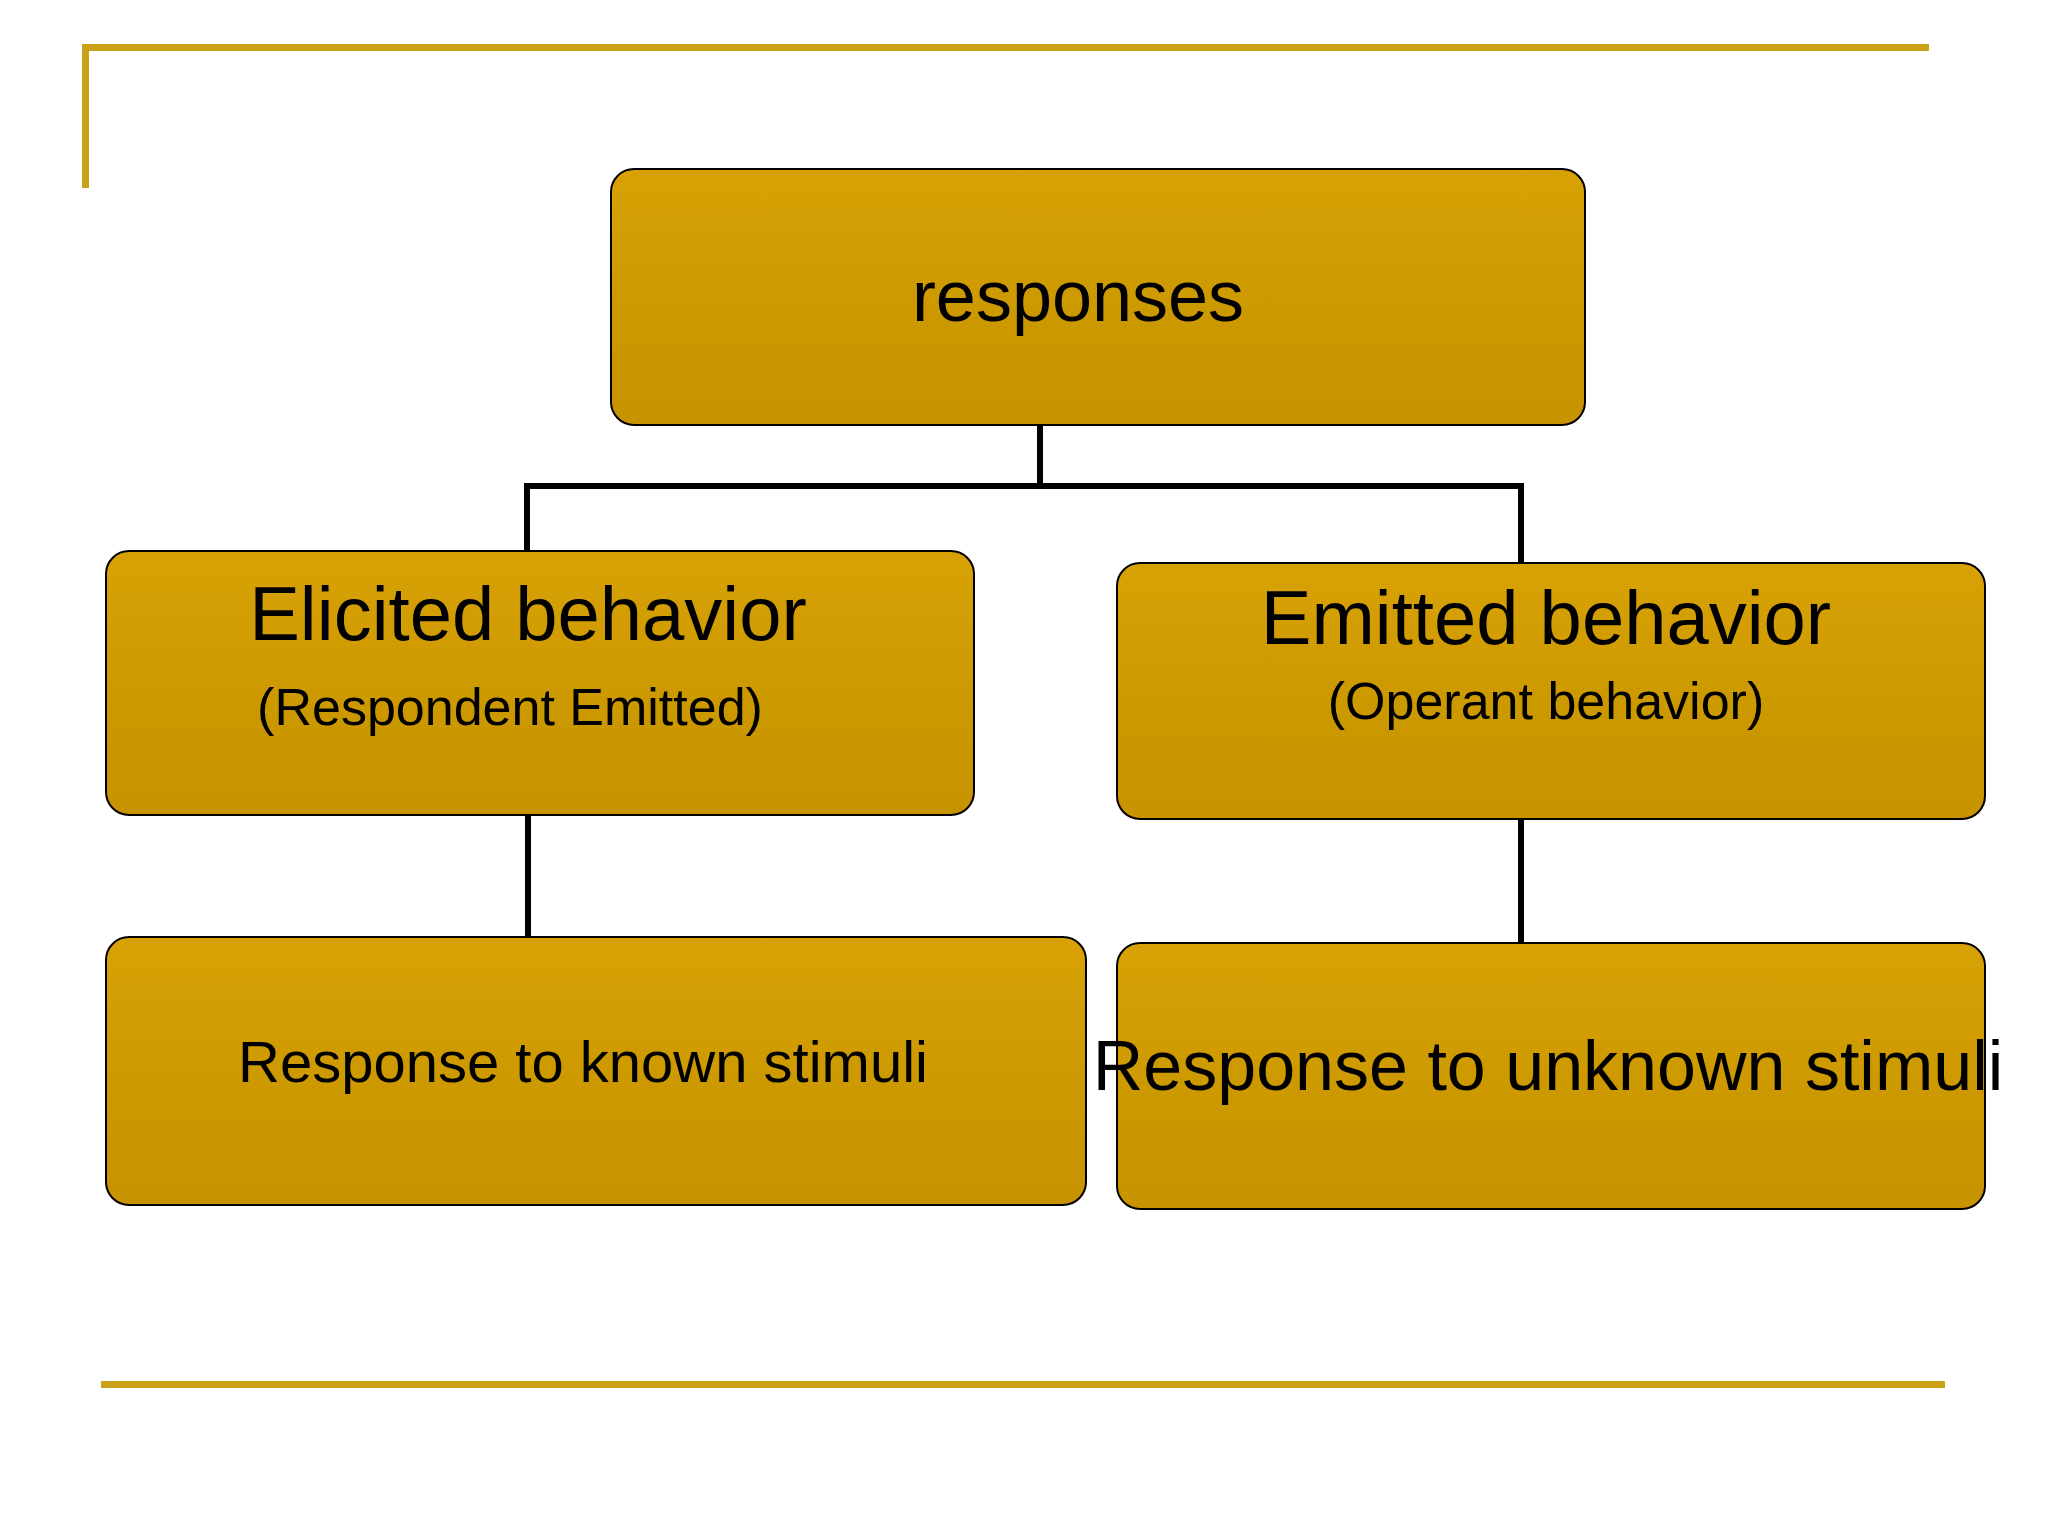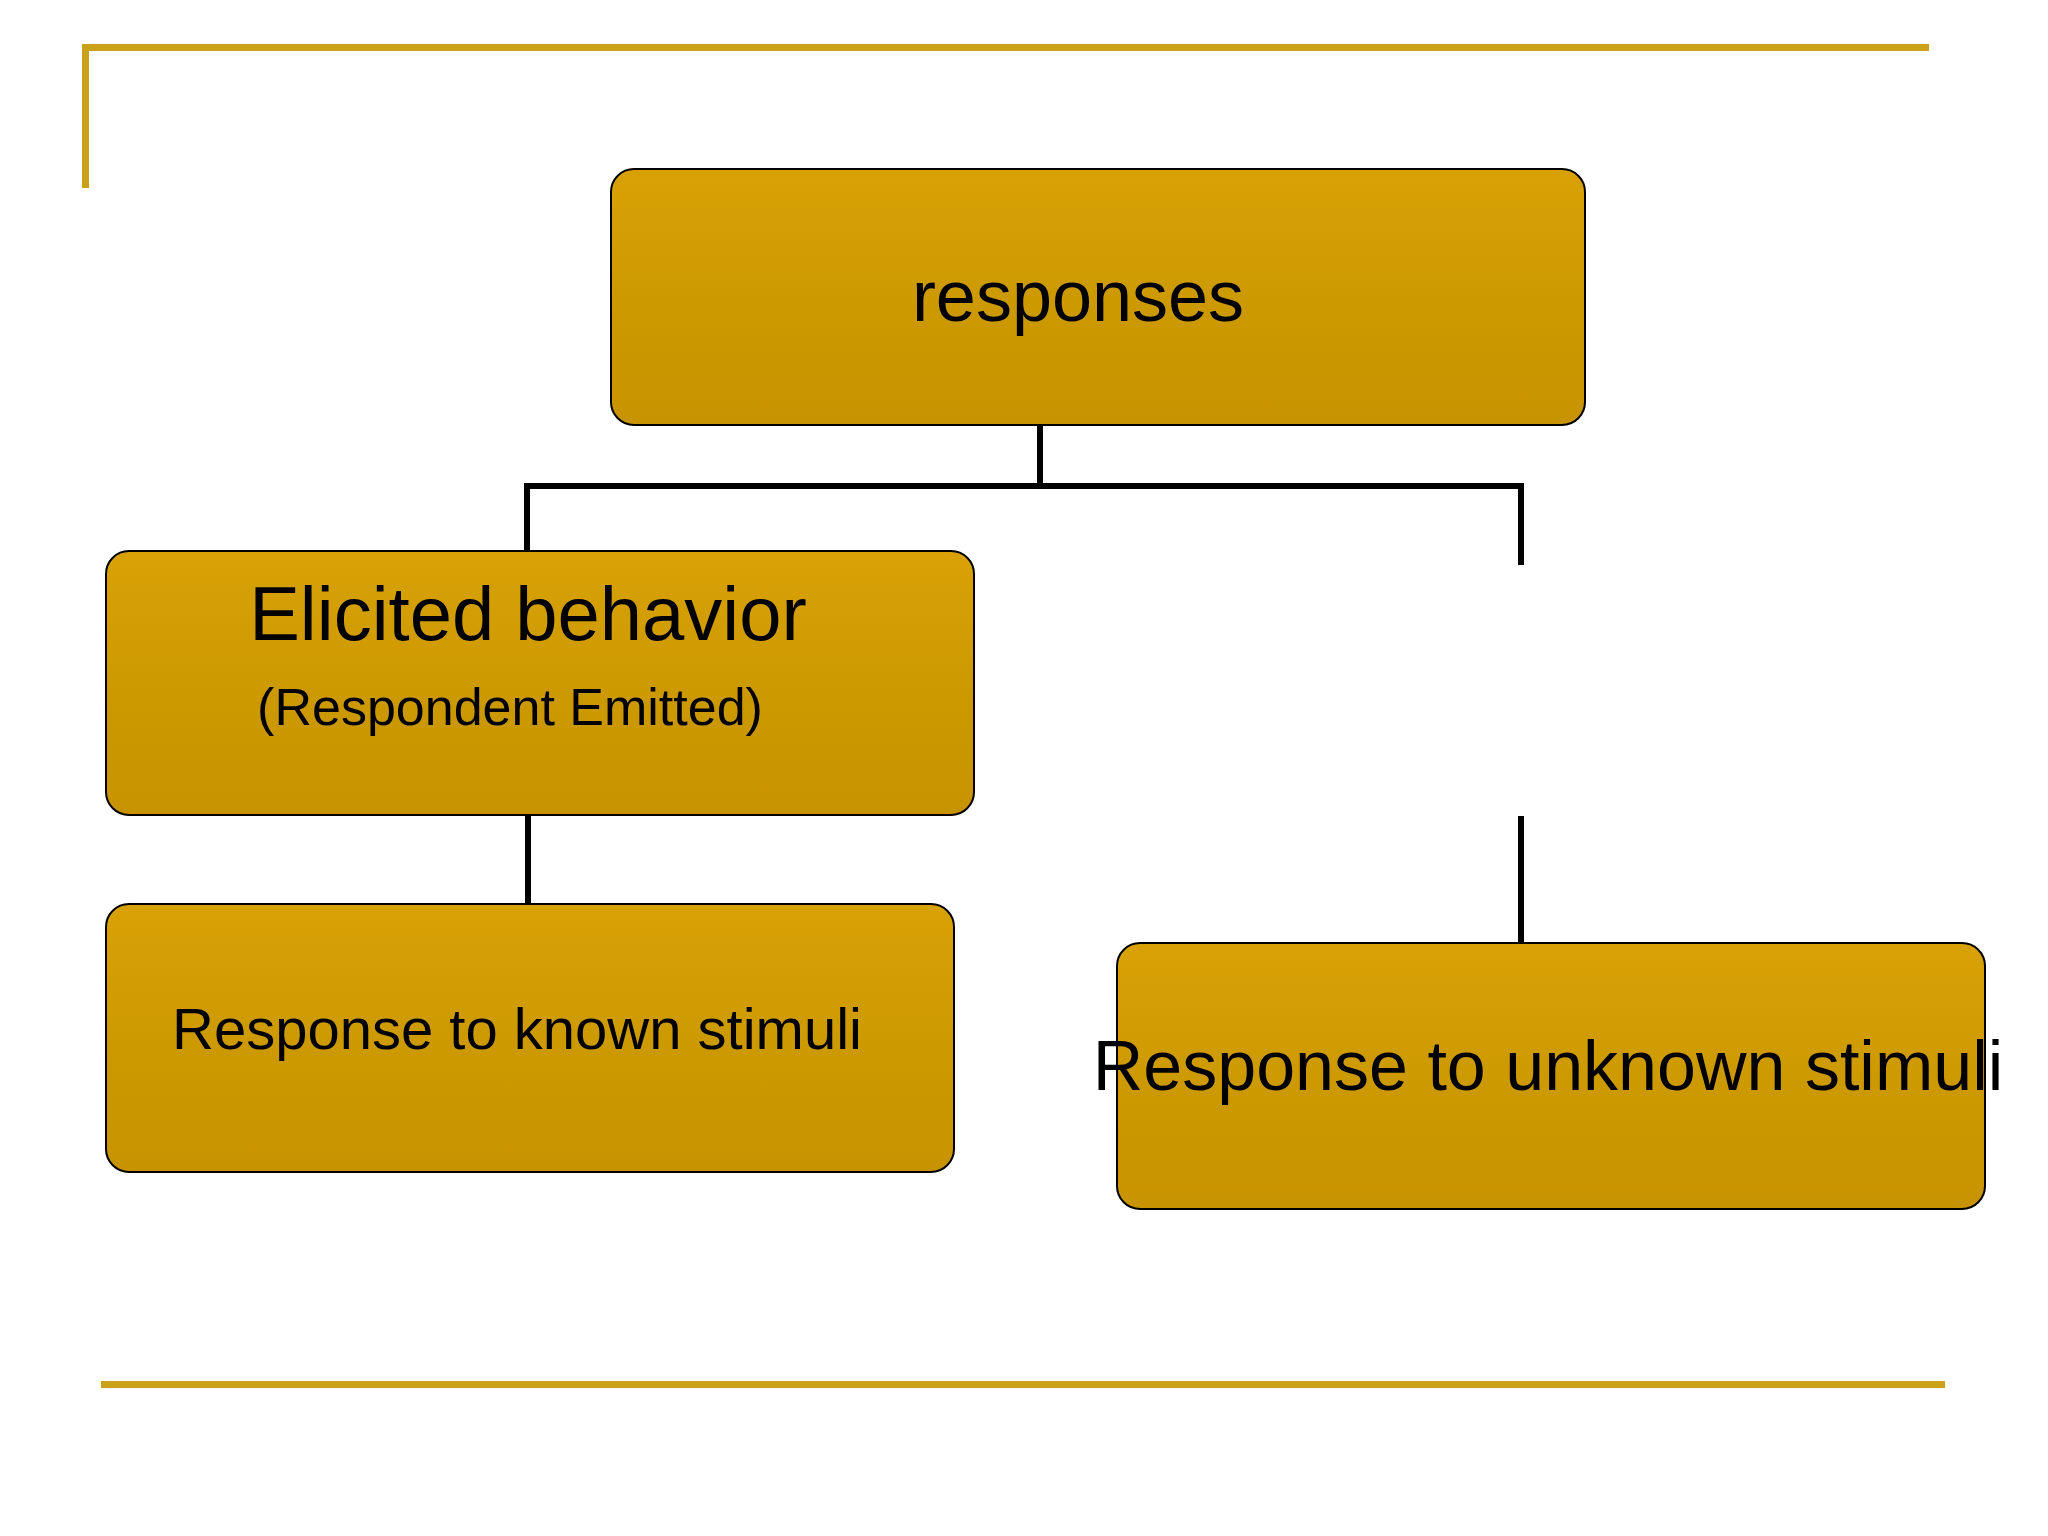--- a/index.html
+++ b/index.html
@@ -104,22 +104,22 @@
     margin-right: 10px;
   }
   #node-emitted .subtitle {
     font-size: 52px;
     margin-top: 16px;
     margin-right: 10px;
   }
 
   #node-known {
     left: 105px;
-    top: 903px;
-    width: 850px;
+    top: 936px;
+    width: 982px;
     height: 270px;
     justify-content: center;
   }
   #node-known .title {
     font-size: 58px;
     margin-top: -18px;
     margin-right: 26px;
   }
 
   #node-unknown {
@@ -163,18 +163,22 @@
 
   <div class="node" id="node-elicited">
     <span class="title">Elicited behavior</span>
     <span class="subtitle">(Respondent Emitted)</span>
   </div>
 
   <div class="node" id="node-known">
     <span class="title">Response to known stimuli</span>
   </div>
 
+  <div class="node" id="node-emitted">
+    <span class="title">Emitted behavior</span>
+    <span class="subtitle">(Operant behavior)</span>
+  </div>
 
   <div class="node" id="node-unknown">
     <span class="title">Response to unknown stimuli</span>
   </div>
 
 </div>
 
 </body></html>

